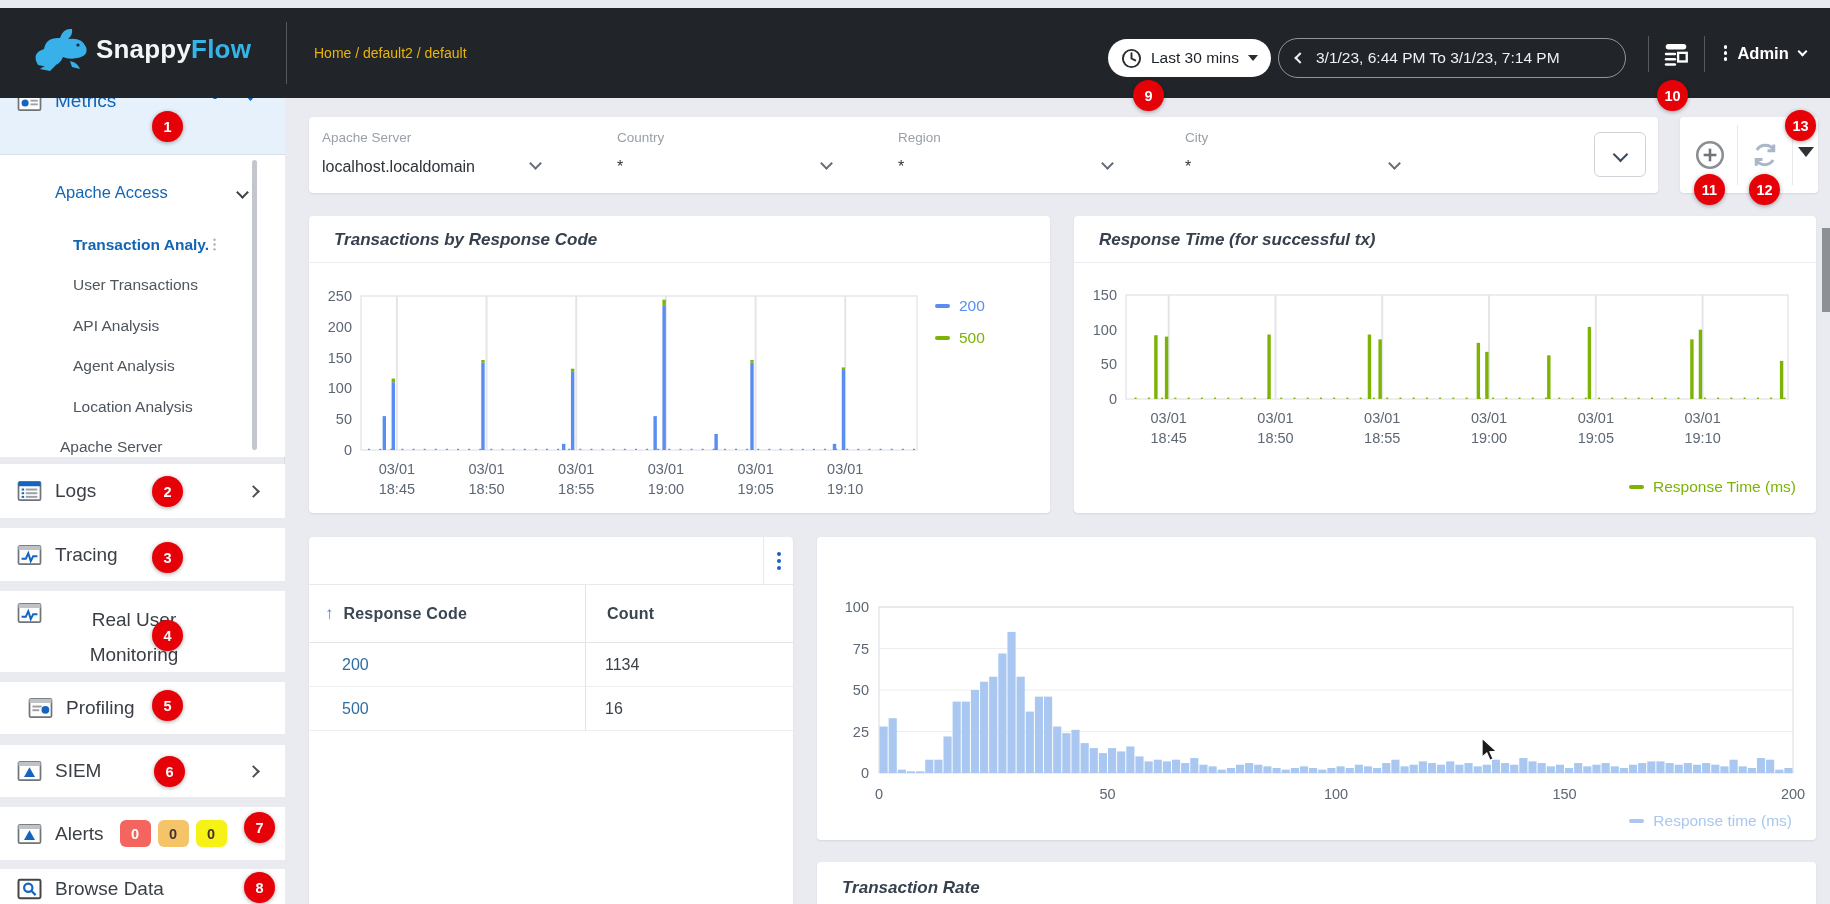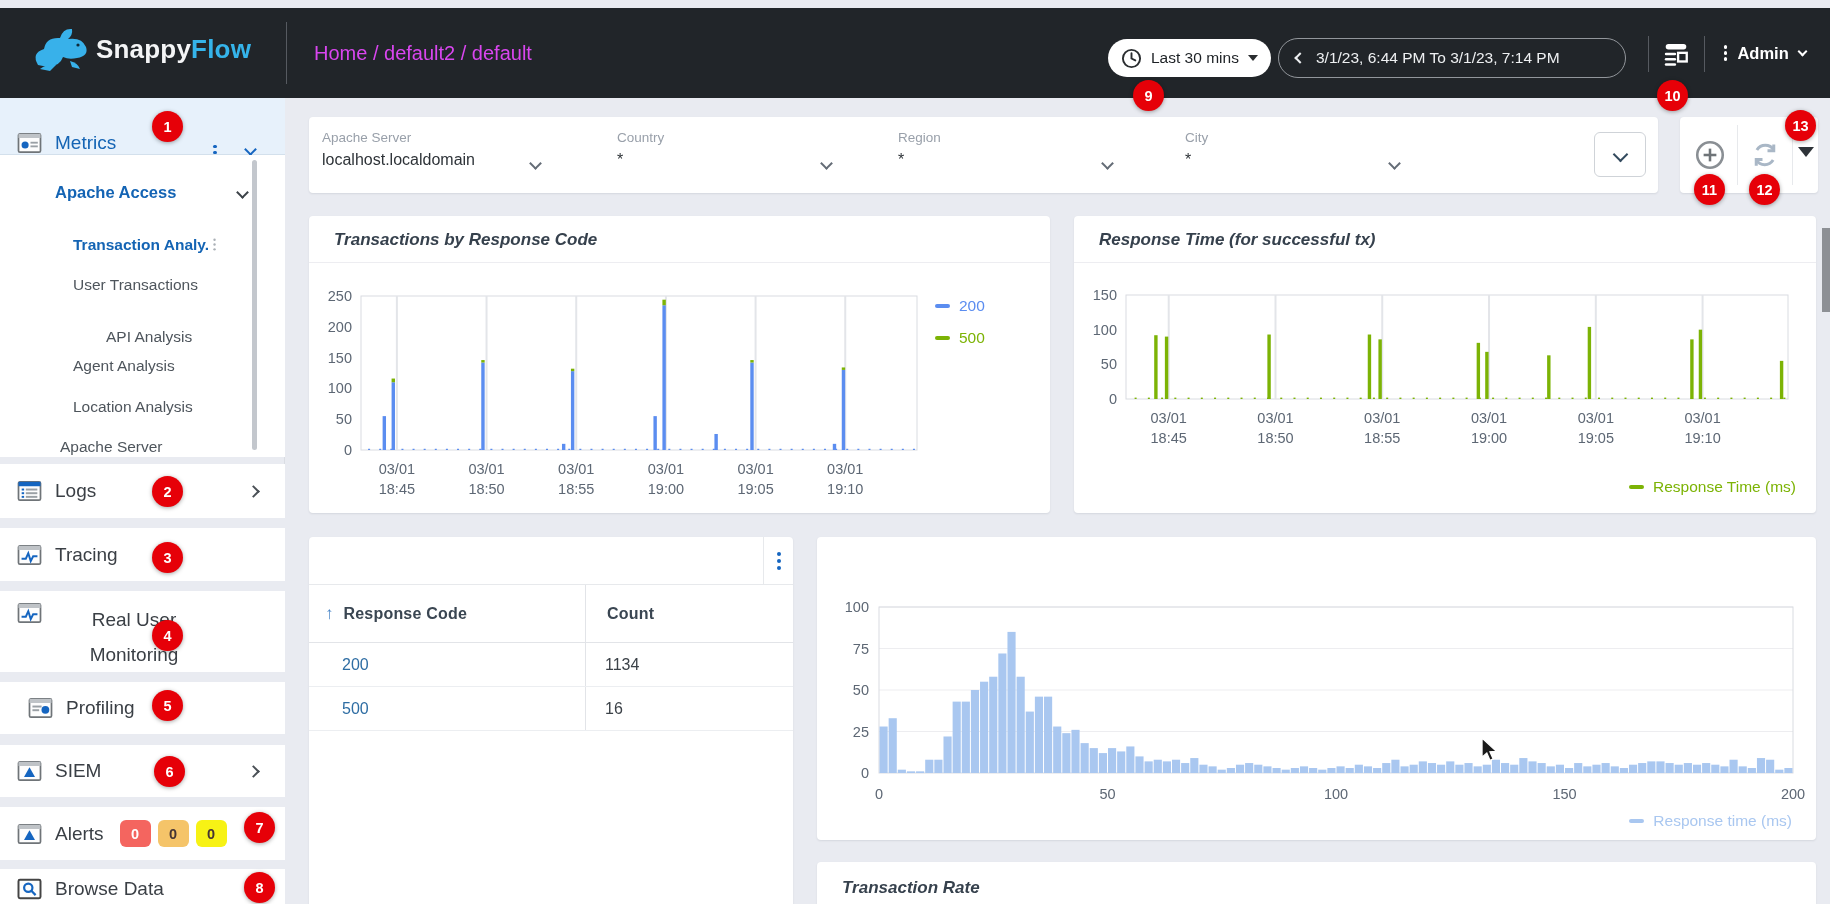--- a/index.html
+++ b/index.html
@@ -7,21 +7,21 @@
   .screen { position:relative; width:1830px; height:904px; overflow:hidden;
             background:#e9ebf1; font-family:"Liberation Sans", sans-serif; }
 
   
   .topbar { position:absolute; left:0; top:8px; width:1830px; height:90px; background:#212529; z-index:20; }
   .brand { position:absolute; left:30px; top:14px; display:flex; align-items:center; gap:4px; }
   .brand-text { font-size:26px; font-weight:700; letter-spacing:.2px; }
   .brand-primary { color:#f4f5f6; } .brand-secondary { color:#35b4ea; }
   .hdiv { position:absolute; width:1px; background:#565a60; }
   .breadcrumb { position:absolute; left:314px; top:0; height:90px; display:flex; align-items:center;
-                color:#d946ef; font-size:20px; font-weight:500; }
+                color:#eab308; font-size:14px; font-weight:500; }
   .time-pill { position:absolute; left:1108px; top:31px; height:38px; border-radius:19px; background:#fff;
                display:flex; align-items:center; padding:0 13px; gap:9px; cursor:pointer; }
   .time-pill .lbl { font-size:15.5px; font-weight:500; color:#1d2125; }
   .caret-down { width:0; height:0; border-left:5.5px solid transparent; border-right:5.5px solid transparent;
                 border-top:6.5px solid #2a2d30; }
   .date-pill { position:absolute; left:1278px; top:30px; width:348px; height:40px; border:1px solid #92969b;
                border-radius:20px; display:flex; align-items:center; gap:12px; padding:0 17px;
                color:#eef0f2; font-size:15.5px; font-weight:500; }
   .chev { display:inline-block; width:9px; height:9px; border-right:2.4px solid currentColor;
           border-bottom:2.4px solid currentColor; }
@@ -35,37 +35,37 @@
            color:#fff; font-size:16.5px; font-weight:700; cursor:pointer; }
   .admin .chev { width:7px; height:7px; border-width:2.2px; margin-top:-3px; }
 
   
   .sidebar { position:absolute; left:0; top:90px; width:285px; height:814px; background:#e9ebf1;
              border-right:1px solid #dadde3; z-index:5; }
   .srow { position:absolute; left:0; width:285px; background:#fff; display:flex; align-items:center;
           padding-left:17px; gap:13px; cursor:pointer; }
   .srow .lbl { font-size:19px; font-weight:500; color:#3a3f45; }
   .metrics-head { position:absolute; left:0; top:0; width:285px; height:65px; background:#e7f1fb;
-                  border-bottom:1px solid #d3e0ec; display:flex; align-items:flex-end; padding-left:17px; gap:13px; cursor:pointer; }
+                  border-bottom:1px solid #d3e0ec; display:flex; align-items:flex-start; padding-left:17px; gap:13px; cursor:pointer; }
   .metrics-head .lbl { font-size:19px; font-weight:500; color:#1464b4; }
   .submenu { position:absolute; left:0; top:65px; width:285px; height:302px; background:#fff; overflow:hidden; }
   .subitem { position:absolute; left:0; width:250px; display:flex; align-items:center; cursor:pointer;
              font-size:15.5px; color:#4e555c; }
   .sgap { position:absolute; left:0; width:285px; background:#e9ebf1; }
   .alert-pill { width:31px; height:27px; border-radius:6px; display:flex; align-items:center; justify-content:center;
                 font-size:14.5px; font-weight:700; }
   .side-scroll { position:absolute; left:252px; top:160px; width:5px; height:295px; background:#c3c7cd; border-radius:3px; }
 
   
   .card { position:absolute; background:#fff; border-radius:4px; box-shadow:0 1px 2px rgba(40,50,60,.10); }
   .card-head { position:absolute; left:0; top:0; right:0; height:47px; border-bottom:1px solid #ededf1; }
   .card-title { position:absolute; left:25px; top:0; height:47px; display:flex; align-items:center;
                 font-size:17px; font-weight:700; color:#36414d;font-style:italic; }
   .fl-label { font-size:13.5px; color:#99a0aa; }
-  .fl-value { font-size:16px; color:#2e3338; margin-top:6px; }
+  .fl-value { font-size:16px; color:#2e3338; margin-top:13px; }
   .ffield { position:absolute; top:13px; cursor:pointer; }
   .fchev { position:absolute; color:#646c76; }
   .axis-legend { position:absolute; display:flex; align-items:center; gap:9px; font-size:15.5px; cursor:pointer; }
   .dash { width:15px; height:3.6px; border-radius:2px; }
   .gray-dots { color:#9aa0a6; } .blue-dots { color:#1565c0; }
 
   
   .tlink { color:#2e6da3; font-size:16px; cursor:pointer; }
   .tcell { font-size:16px; color:#3c4248; }
   .thead-lbl { font-size:16px; font-weight:700; color:#3a4652; letter-spacing:.2px; }
@@ -137,32 +137,32 @@
         <circle cx="6.4" cy="10.6" r="2.9" fill="#1565c0"></circle>
         <rect x="10.8" y="8" width="6" height="1.5" fill="#9aa0a5"></rect>
         <rect x="10.8" y="11" width="6" height="1.5" fill="#9aa0a5"></rect>
       </svg>
       <span class="lbl">Metrics</span>
       <span class="vdots sm blue-dots" style="margin-left:84px;"></span>
       <span class="chev down" style="color:#1565c0; margin-left:16px;"></span>
     </div>
 
     <div class="submenu">
-      <div class="subitem" style="top:10px; height:54px; padding-left:55px; font-weight:700; font-size:16.5px; color:#1464b4;">
+      <div class="subitem" style="top:10px; height:54px; padding-left:55px; font-weight:400; font-size:16.5px; color:#1464b4;">
         <span>Apache Access</span>
         <span class="chev down" style="color:#3c4248; position:absolute; left:238px;"></span>
       </div>
       <div class="subitem" style="top:70px; height:40px; padding-left:73px; font-weight:700; color:#1464b4;">
         <span>Transaction Analy.</span>
         <span class="vdots sm" style="color:#aab0b6; margin-left:4px; transform:scale(.8);"></span>
       </div>
       <div class="subitem" style="top:110px; height:40px; padding-left:73px;">
           <span>User Transactions</span>
         </div>
-      <div class="subitem" style="top:151px; height:40px; padding-left:106px;align-items:flex-end;">
+      <div class="subitem" style="top:151px; height:40px; padding-left:73px;">
           <span>API Analysis</span>
         </div>
       <div class="subitem" style="top:191px; height:40px; padding-left:73px;">
           <span>Agent Analysis</span>
         </div>
       <div class="subitem" style="top:232px; height:40px; padding-left:73px;">
           <span>Location Analysis</span>
         </div>
       <div class="subitem" style="top:272px; height:40px; padding-left:60px;">
           <span>Apache Server</span>

